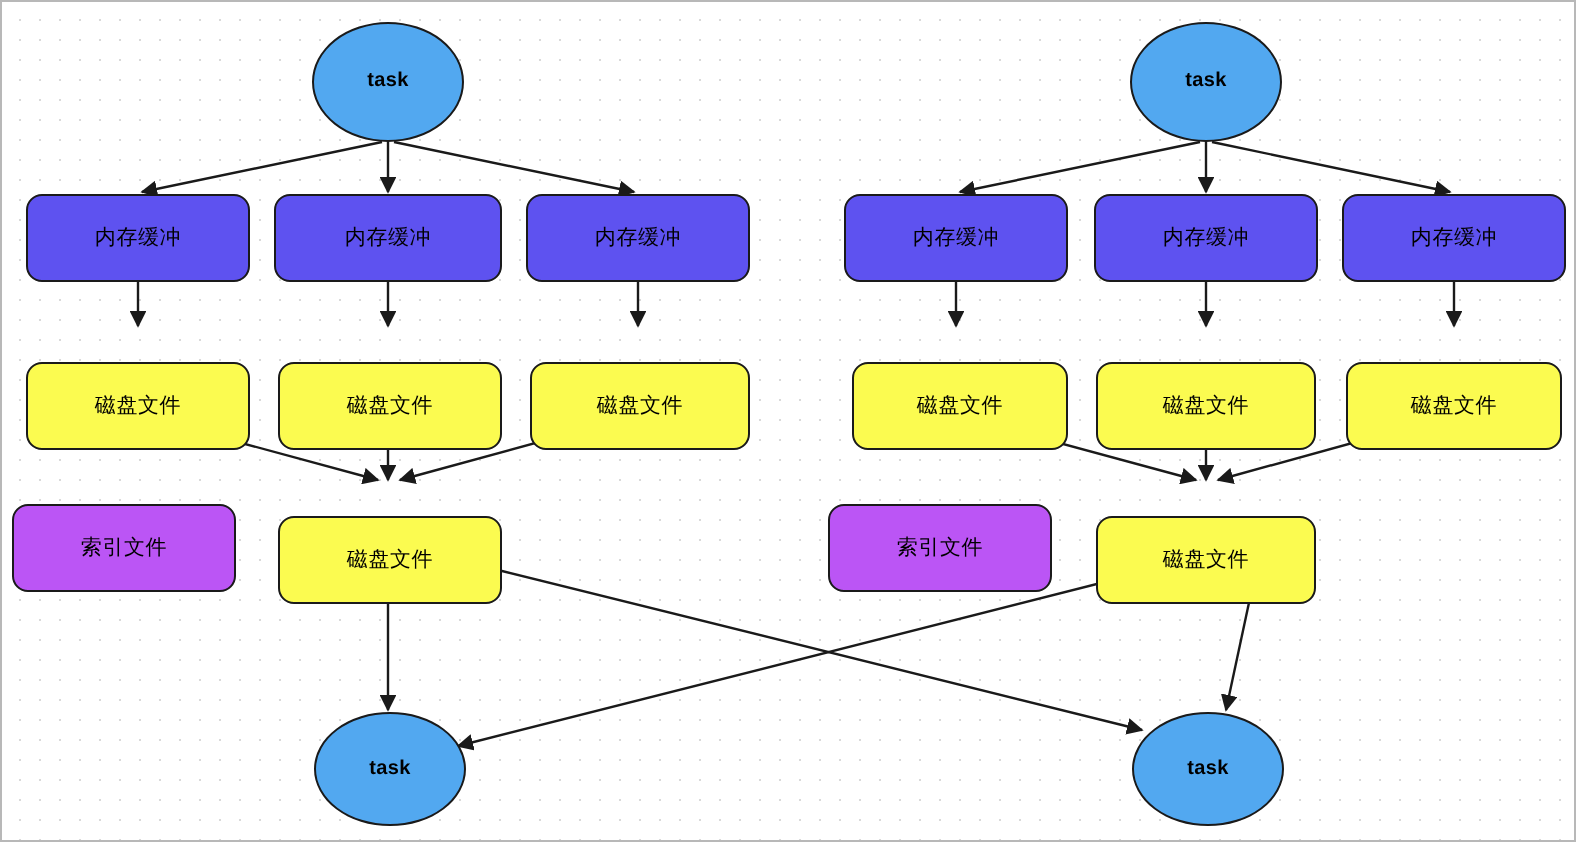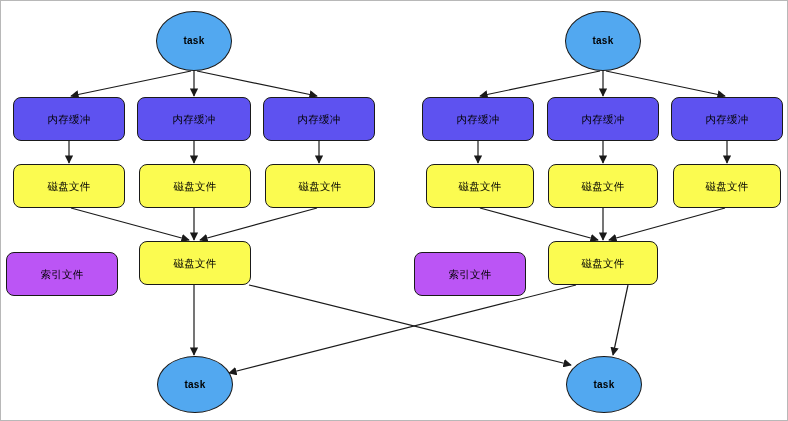--- a/index.html
+++ b/index.html
@@ -54,20 +54,21 @@
     letter-spacing: 0.2px;
   }
   .node.task {
     background: #52a8f0;
   }
   .node.membuf {
     background: #5e52f0;
   }
   .node.diskfile {
     background: #fbfb50;
+    margin-top: 17px;
   }
   .node.indexfile {
     background: #bb55f5;
     margin-top: 11px;
   }
   .node-label {
     pointer-events: none;
   }
 </style>
 </head>

